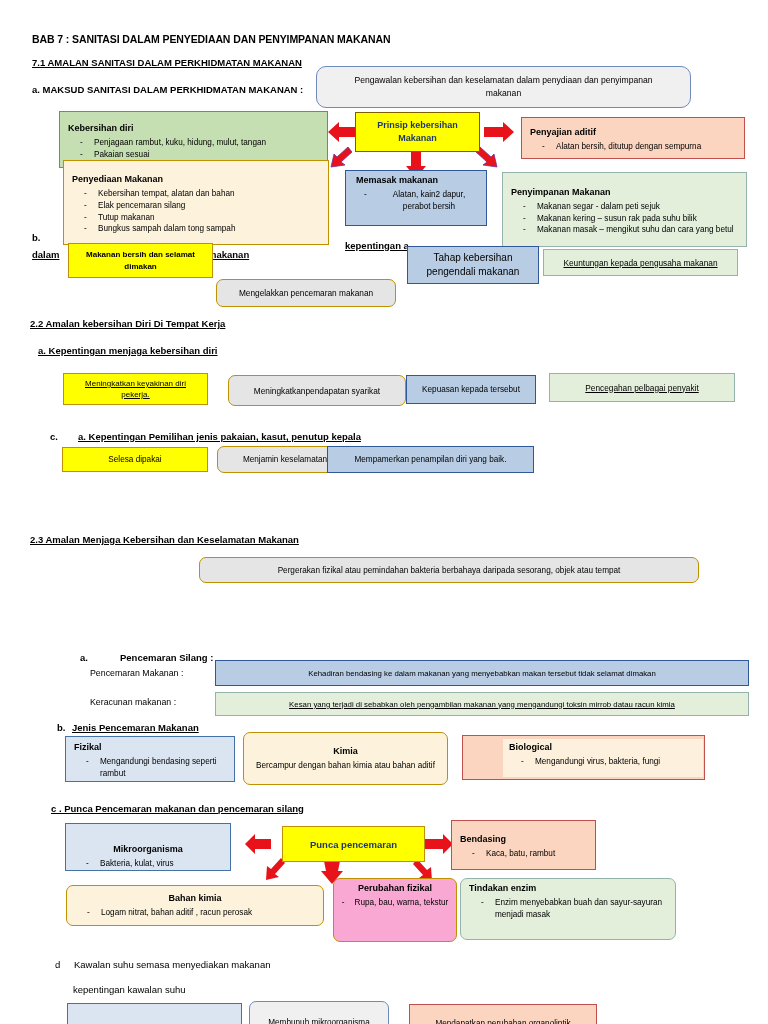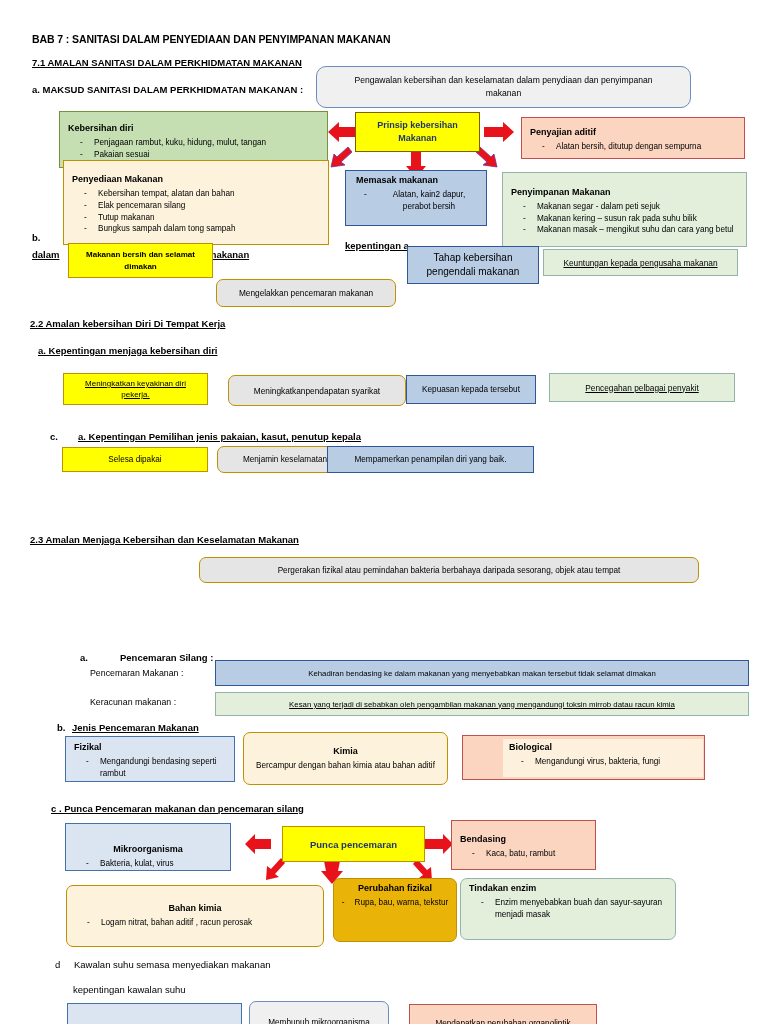--- a/index.html
+++ b/index.html
@@ -31,21 +31,21 @@
 
   .green{background:#c5dfb3;border:1.2px solid #76923c;}
   .cream{background:#fdf3dc;border:1.2px solid #bf9000;}
   .yellow{background:#ffff00;border:1.6px solid #7f6000;}
   .blue{background:#b8cce4;border:1.2px solid #31579b;}
   .lblue{background:#dbe5f1;border:1.2px solid #4472a8;}
   .peach{background:#fbd5c0;border:1.2px solid #c0504d;}
   .paleg{background:#e3eedb;border:1.2px solid #94b3ab;}
   .grey{background:#f0f0f0;border:1.2px solid #6e8bbd;}
   .tan{background:#e5e5e5;border:1.2px solid #bf9000;}
-  .orange{background:#eab308;border:1.2px solid #bf9000;}
+  .orange{background:#f9a8d4;border:1.2px solid #bf9000;}
   .rnd{border-radius:10px;}
   .rnd-sm{border-radius:7px;}
 
   .ctr{align-items:center;text-align:center;justify-content:center;}
 
   
   .arrow{position:absolute;}
 
   
   .cut{overflow:hidden;}
@@ -281,21 +281,21 @@
   <div class="abs box peach" style="left:451px;top:820px;width:145px;height:50px;padding:4px 0 0 8px;">
     <div class="bx-title">Bendasing</div>
     <ul>
       <li>
           <span class="dash">-</span>
           <span>Kaca, batu, rambut</span>
         </li>
     </ul>
   </div>
 
-  <div class="abs box cream rnd-sm" style="left:66px;top:885px;width:258px;height:62px;padding:0 0 0 8px;justify-content:center;">
+  <div class="abs box cream rnd-sm" style="left:66px;top:885px;width:258px;height:41px;padding:0 0 0 8px;justify-content:center;">
     <div class="bx-title" style="text-align:center;padding-right:8px;">Bahan kimia</div>
     <ul>
       <li>
           <span class="dash">-</span>
           <span>Logam nitrat, bahan aditif , racun perosak</span>
         </li>
     </ul>
   </div>
 
   <div class="abs box orange rnd-sm ctr" style="left:333px;top:878px;width:124px;height:64px;padding:4px 6px;justify-content:flex-start;z-index:2;">

